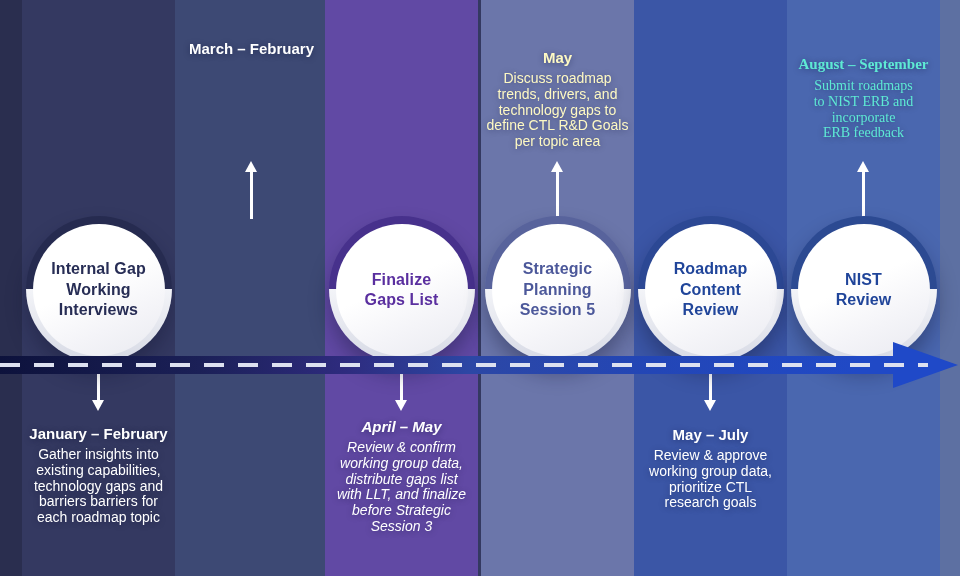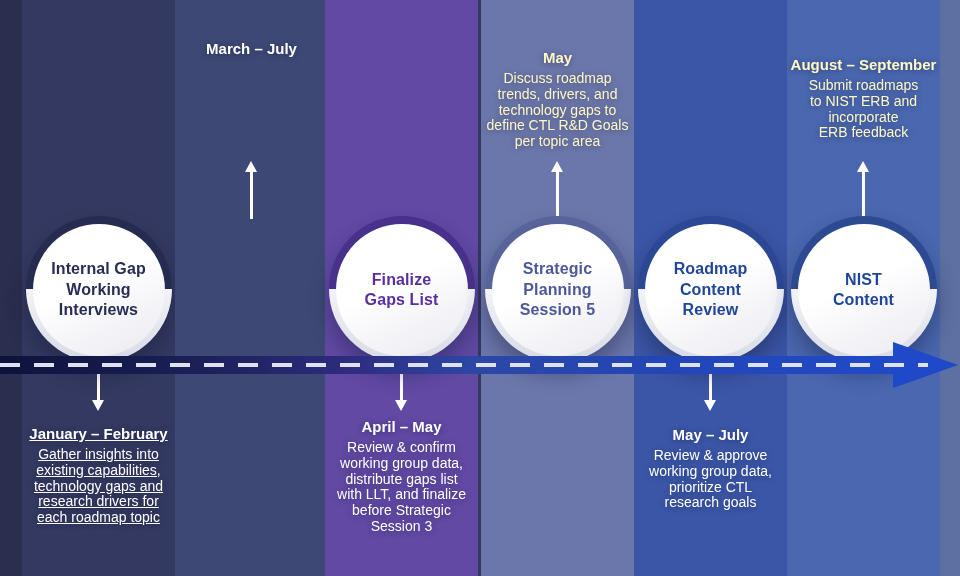--- a/index.html
+++ b/index.html
@@ -81,52 +81,52 @@
       <div class="conn-line"></div>
       <div class="conn-head-down"></div>
     </div>
     <div class="node">
       <div class="node-inner">
         <div class="node-label">Internal Gap
 Working
 Interviews</div>
       </div>
     </div>
-    <div class="detail" style="color: rgb(255, 255, 255); text-decoration: underline;">
+    <div class="detail" style="color: rgb(255, 255, 255);">
       <div class="period">January – February</div>
       <div class="desc">Gather insights into
 existing capabilities,
 technology gaps and
-research drivers for
+barriers barriers for
 each roadmap topic</div>
     </div>
   </section>
 
   <section class="column c1" style="--col-bg: #3d4974; --ring: #252c55; --label: #272d55;">
     <div class="detail" style="color: rgb(255, 255, 255);">
-      <div class="period">March – July</div>
+      <div class="period">March – February</div>
     </div>
     <div class="conn up">
       <div class="conn-head-up"></div>
       <div class="conn-line"></div>
     </div>
   </section>
 
   <section class="column c2" style="--col-bg: #6149a4; --ring: #47318c; --label: #5a2f9f;">
     <div class="conn down">
       <div class="conn-line"></div>
       <div class="conn-head-down"></div>
     </div>
     <div class="node">
       <div class="node-inner">
         <div class="node-label">Finalize
 Gaps List</div>
       </div>
     </div>
-    <div class="detail" style="color: rgb(255, 255, 255);">
+    <div class="detail" style="color: rgb(255, 255, 255); font-style: italic;">
       <div class="period">April – May</div>
       <div class="desc">Review &amp; confirm
 working group data,
 distribute gaps list
 with LLT, and finalize
 before Strategic
 Session 3</div>
     </div>
   </section>
 
@@ -167,35 +167,35 @@
     <div class="detail" style="color: rgb(255, 255, 255);">
       <div class="period">May – July</div>
       <div class="desc">Review &amp; approve
 working group data,
 prioritize CTL
 research goals</div>
     </div>
   </section>
 
   <section class="column c5" style="--col-bg: #4a67af; --ring: #2c4a92; --label: #20459a;">
-    <div class="detail" style="color: #fef9c3;">
+    <div class="detail" style="color: #5eead4; font-family: Liberation Serif, serif;">
       <div class="period">August – September</div>
       <div class="desc">Submit roadmaps
 to NIST ERB and
 incorporate
 ERB feedback</div>
     </div>
     <div class="conn up">
       <div class="conn-head-up"></div>
       <div class="conn-line"></div>
     </div>
     <div class="node">
       <div class="node-inner">
         <div class="node-label">NIST
-Content</div>
+Review</div>
       </div>
     </div>
   </section>
 
   <div class="band" style="background: linear-gradient(90deg, rgb(13, 18, 60) 0%, rgb(27, 32, 87) 22%, rgb(46, 43, 126) 38%, rgb(44, 71, 165) 52%, rgb(35, 70, 182) 72%, rgb(32, 73, 198) 95%);"></div>
   <div class="dashes" style="background: repeating-linear-gradient(90deg, rgb(221, 225, 240) 0px, rgb(221, 225, 240) 20px, transparent 20px, transparent 34px);"></div>
   <div class="band-arrowhead" style="border-left-color: rgb(31, 73, 200);"></div>
 
 </div>
 

